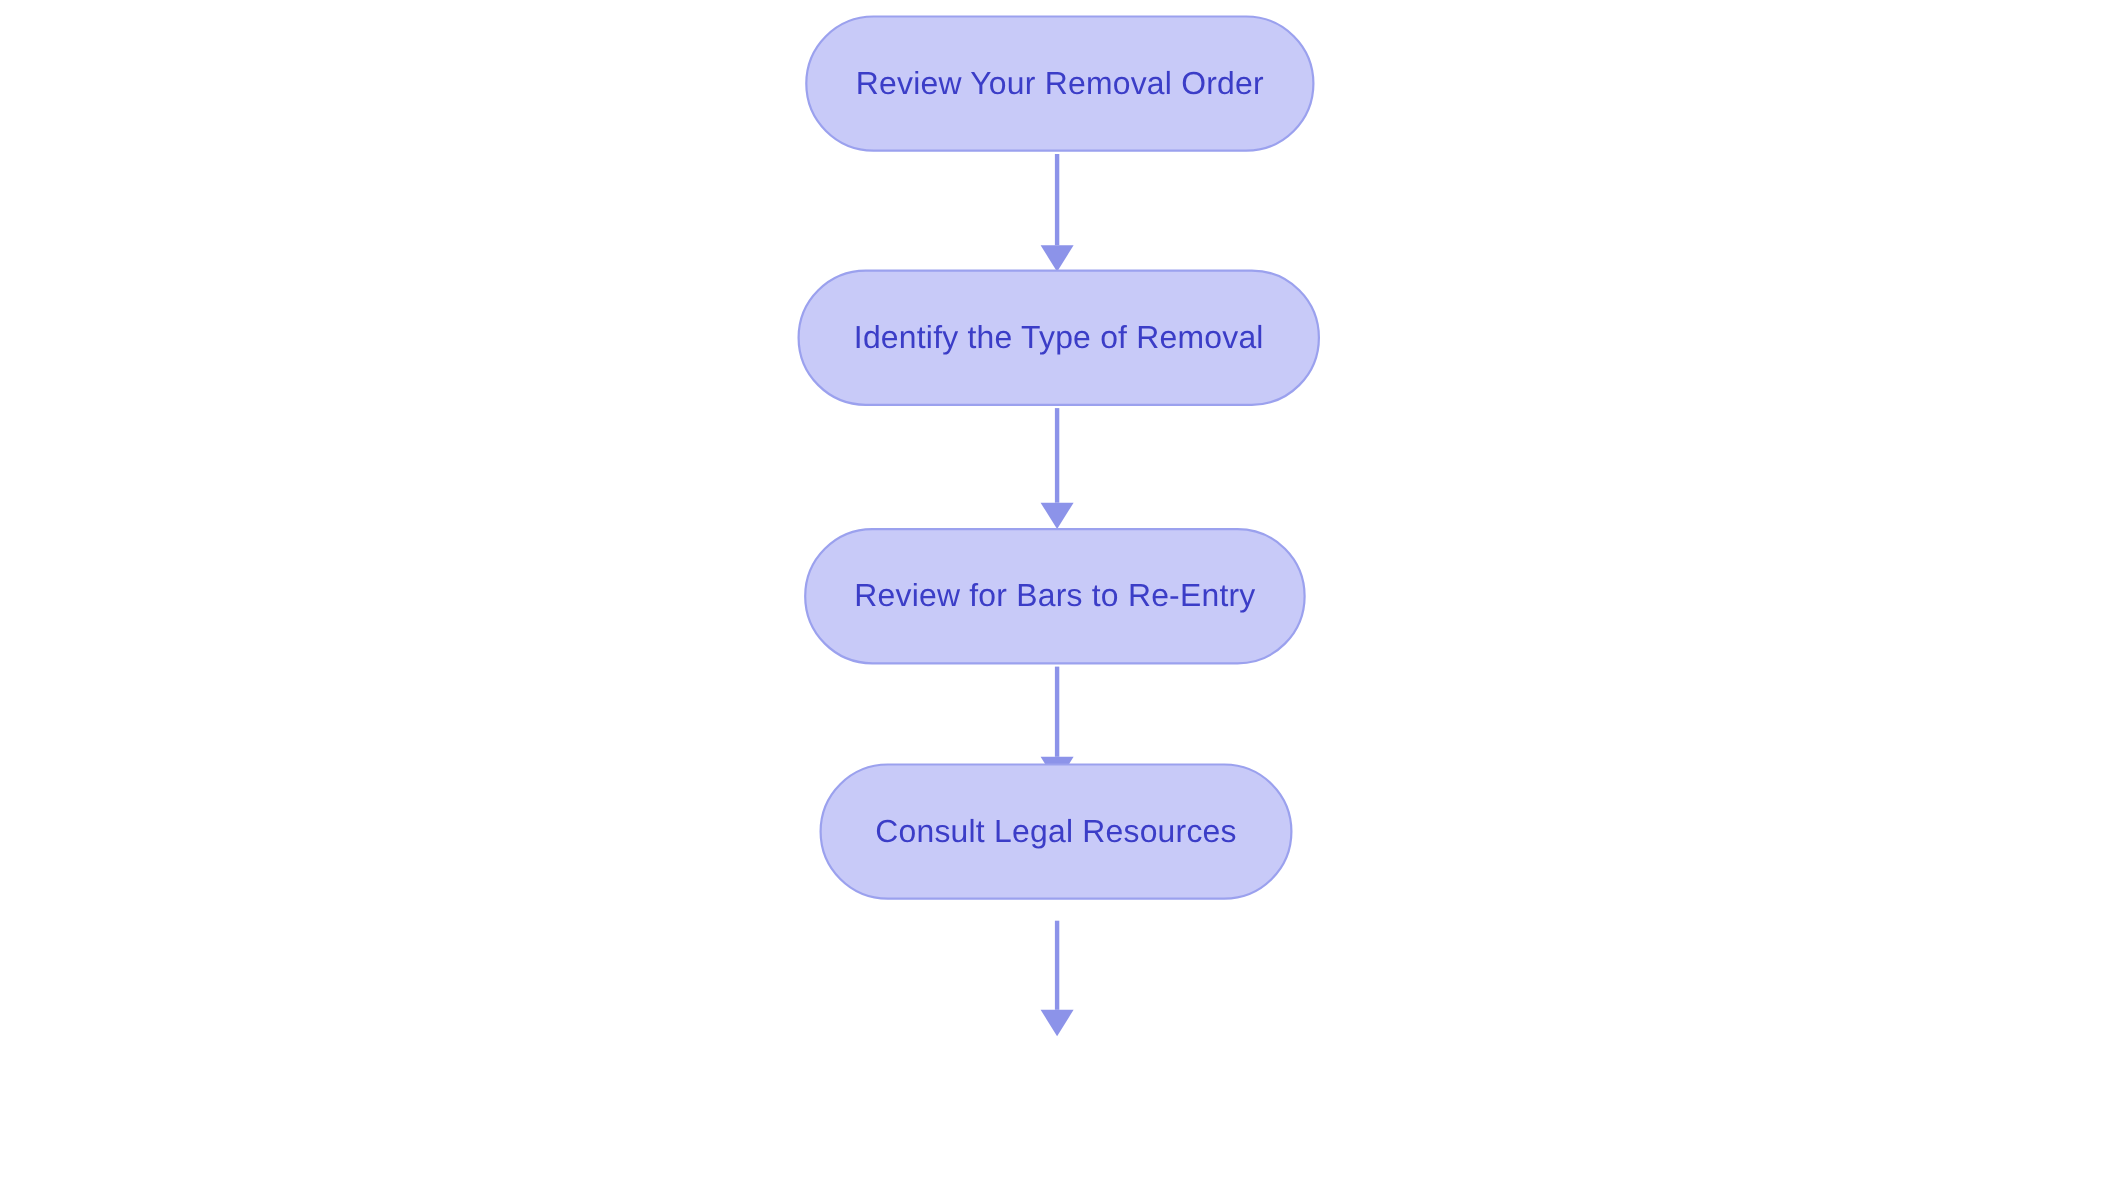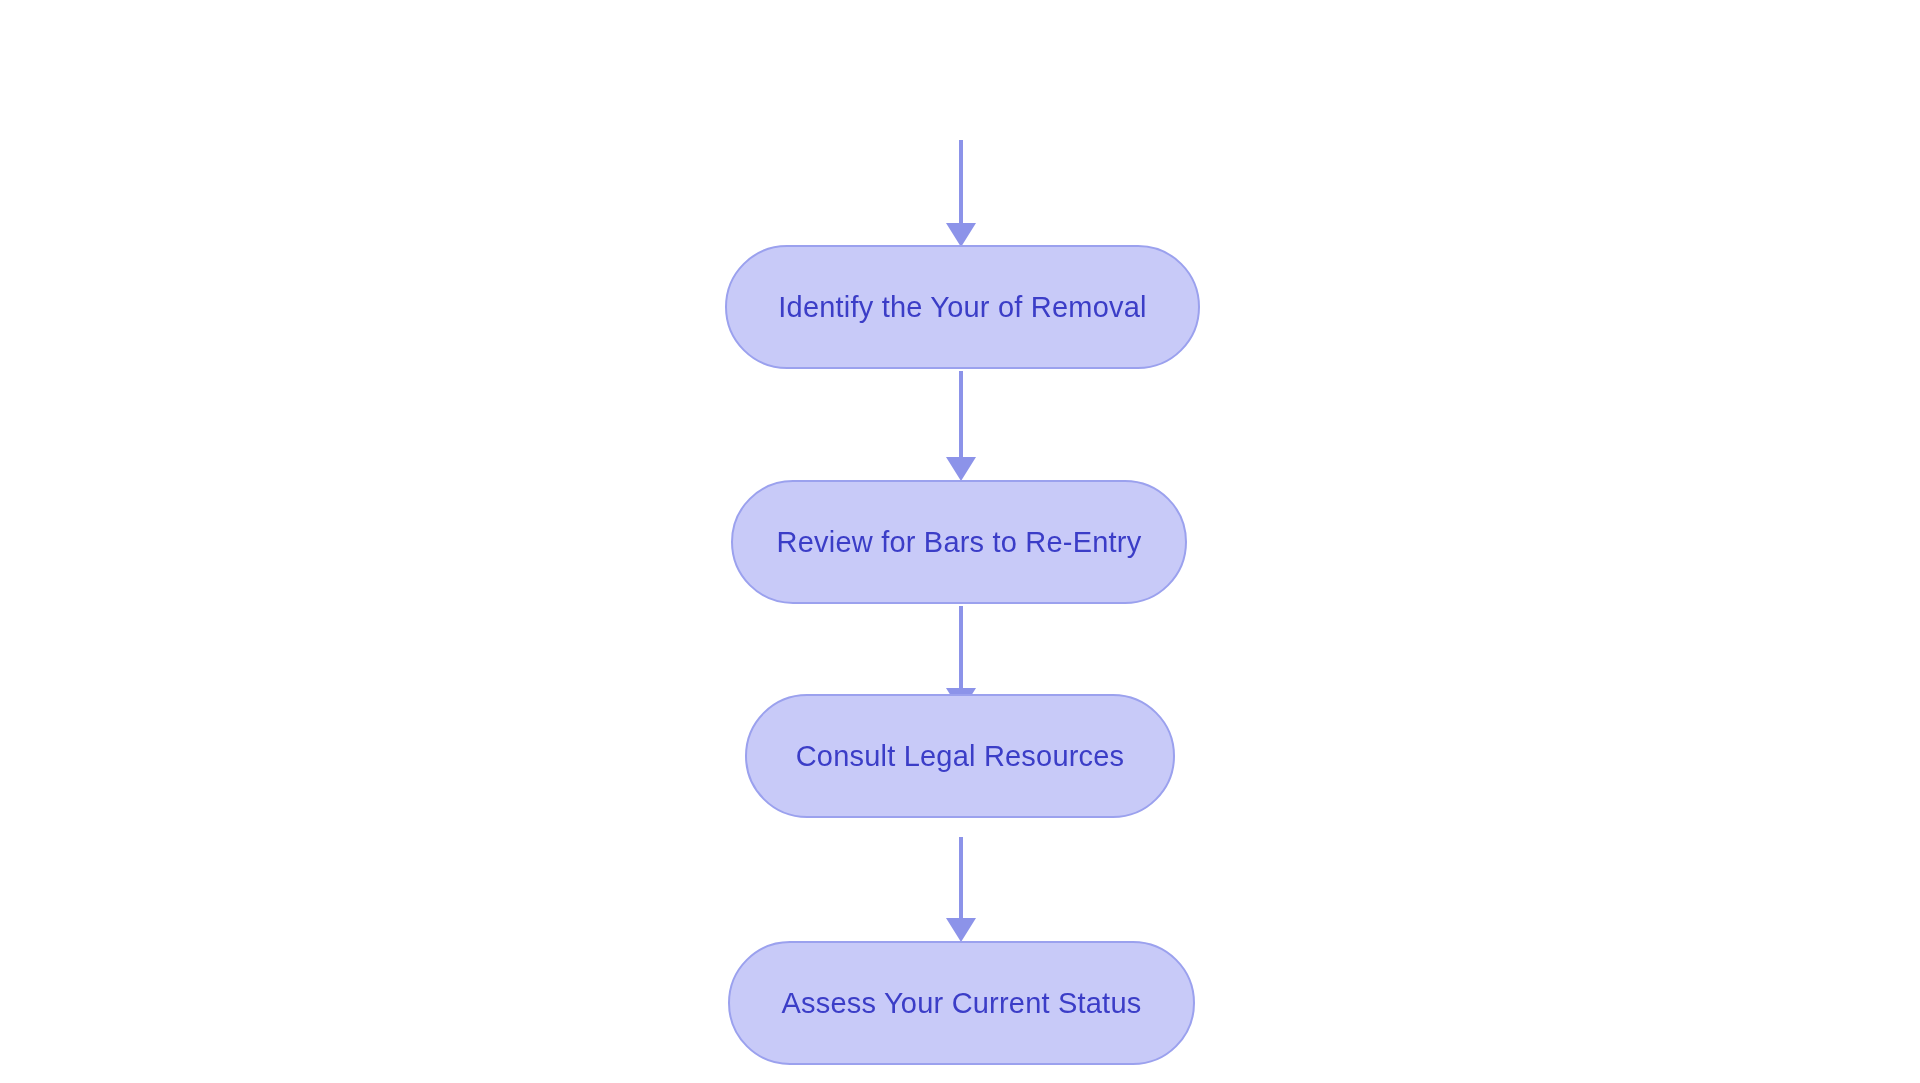--- a/index.html
+++ b/index.html
@@ -69,28 +69,31 @@
   .arrow-1 { top: 140px; height: 107px; }
   .arrow-2 { top: 371px; height: 110px; }
   .arrow-3 { top: 606px; height: 106px; }
   .arrow-4 { top: 837px; height: 105px; }
 </style>
 </head>
 <body>
 
 <div class="canvas">
 
+  <div class="node node-1">
+    <span class="label">Review Your Removal Order</span>
+  </div>
 
   <div class="arrow arrow-1">
     <div class="shaft"></div>
     <div class="head"></div>
   </div>
 
   <div class="node node-2">
-    <span class="label">Identify the Your of Removal</span>
+    <span class="label">Identify the Type of Removal</span>
   </div>
 
   <div class="arrow arrow-2">
     <div class="shaft"></div>
     <div class="head"></div>
   </div>
 
   <div class="node node-3">
     <span class="label">Review for Bars to Re-Entry</span>
   </div>
@@ -102,17 +105,14 @@
 
   <div class="node node-4">
     <span class="label">Consult Legal Resources</span>
   </div>
 
   <div class="arrow arrow-4">
     <div class="shaft"></div>
     <div class="head"></div>
   </div>
 
-  <div class="node node-5">
-    <span class="label">Assess Your Current Status</span>
-  </div>
 
 </div>
 
 </body></html>

